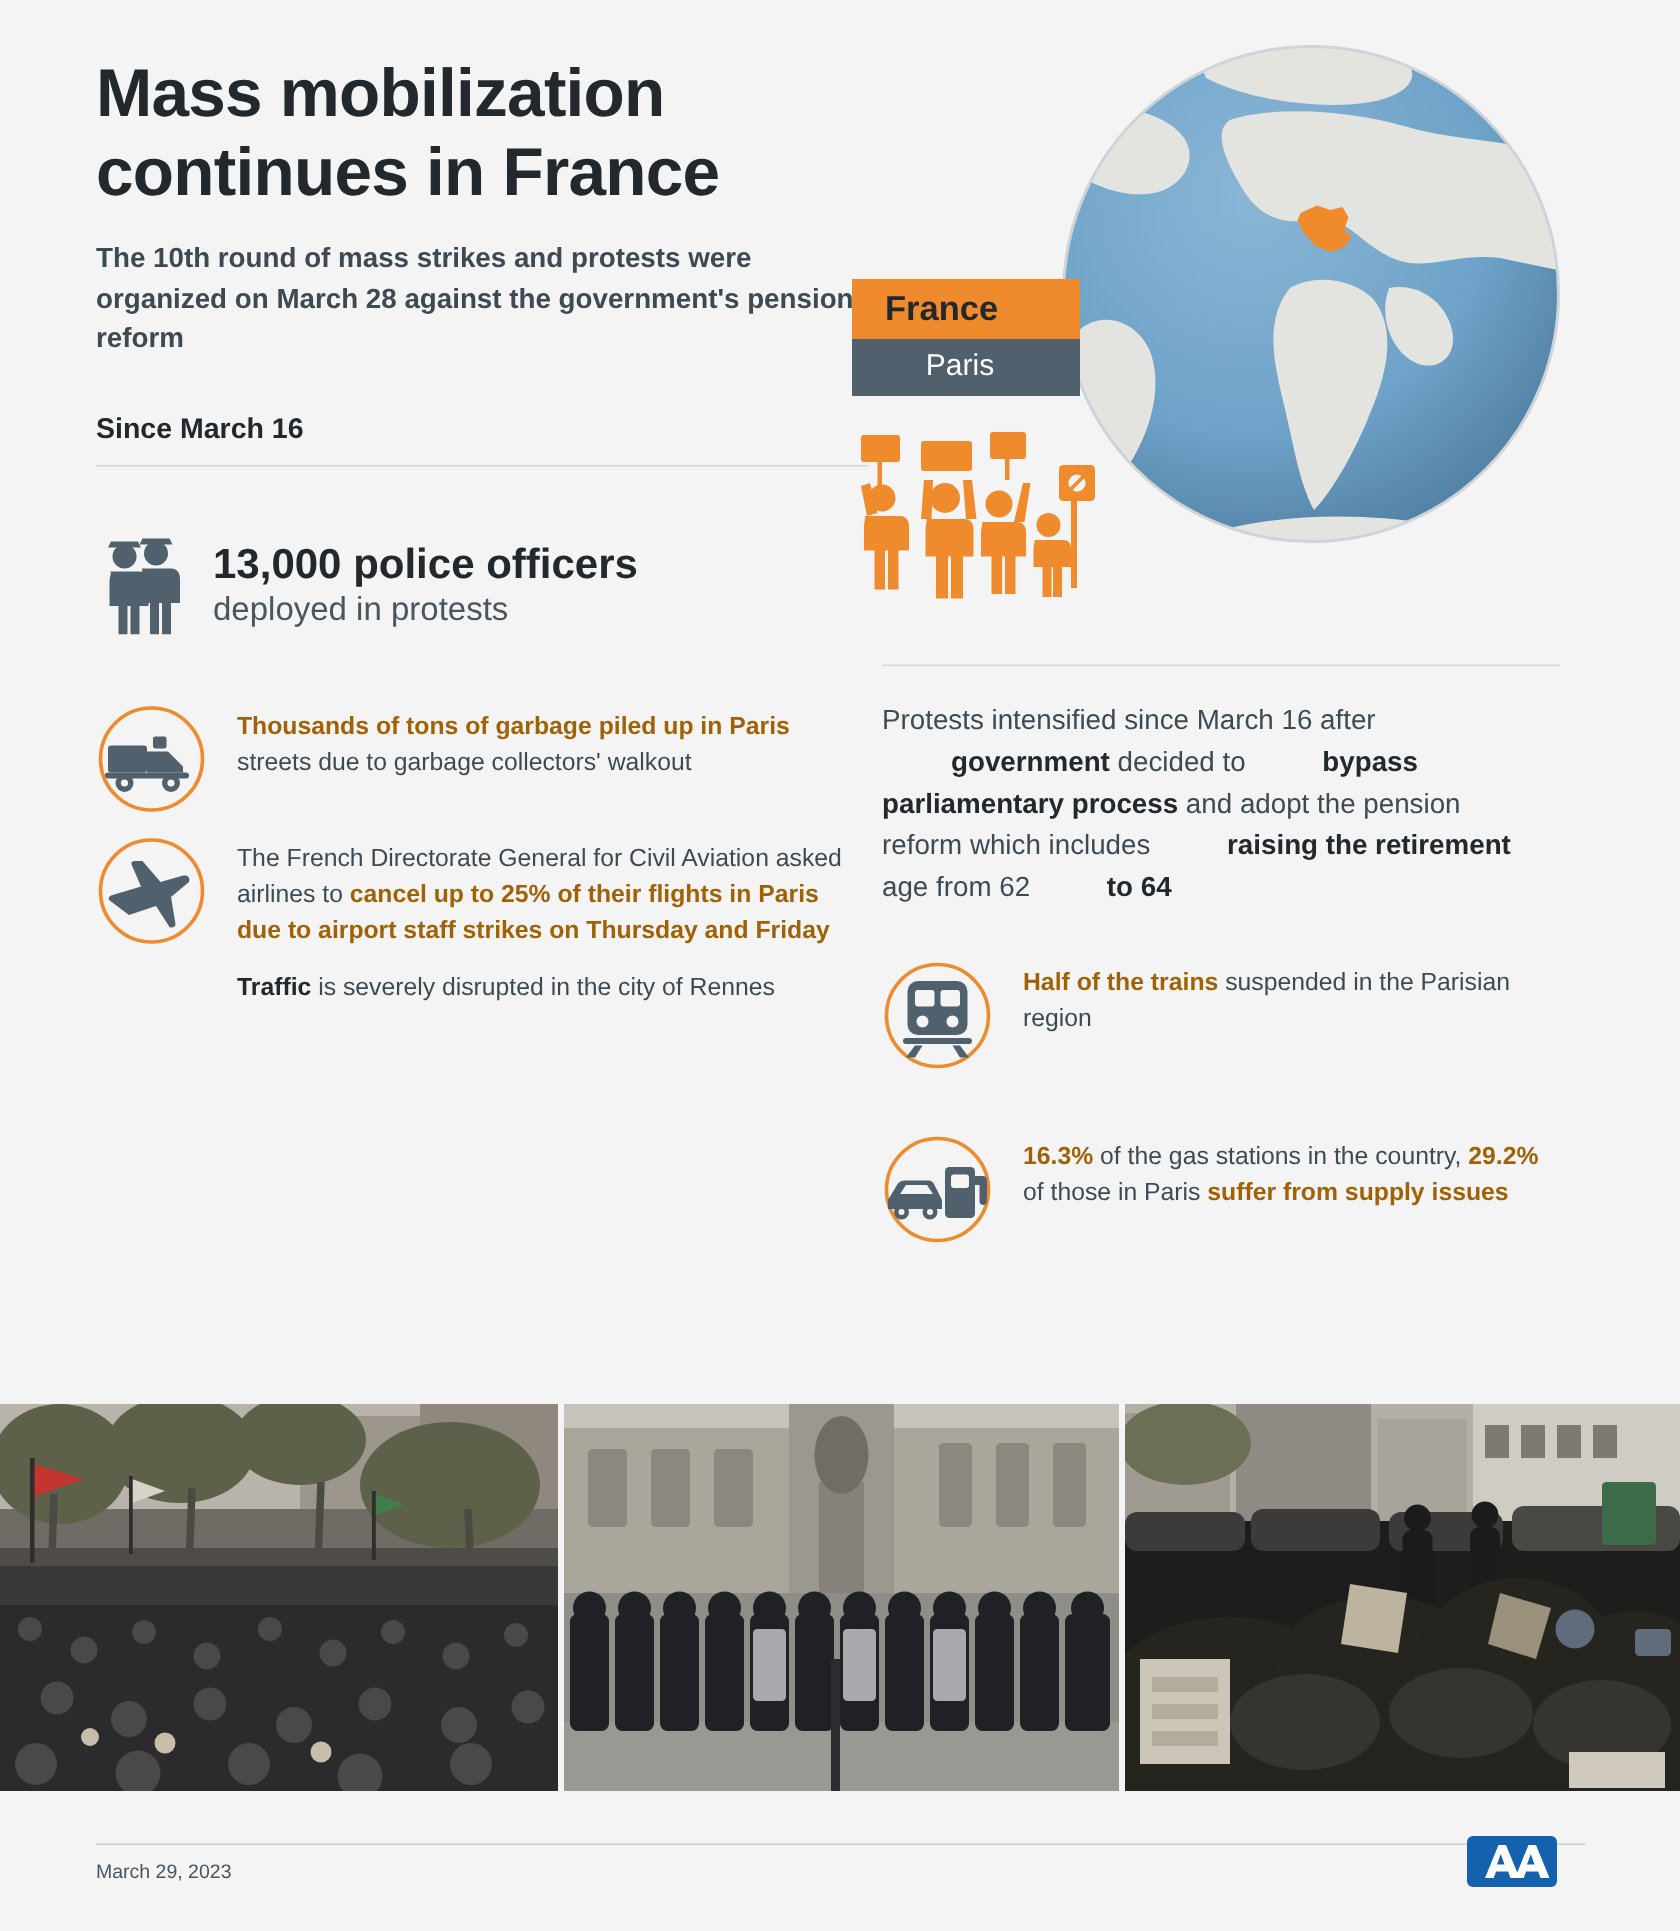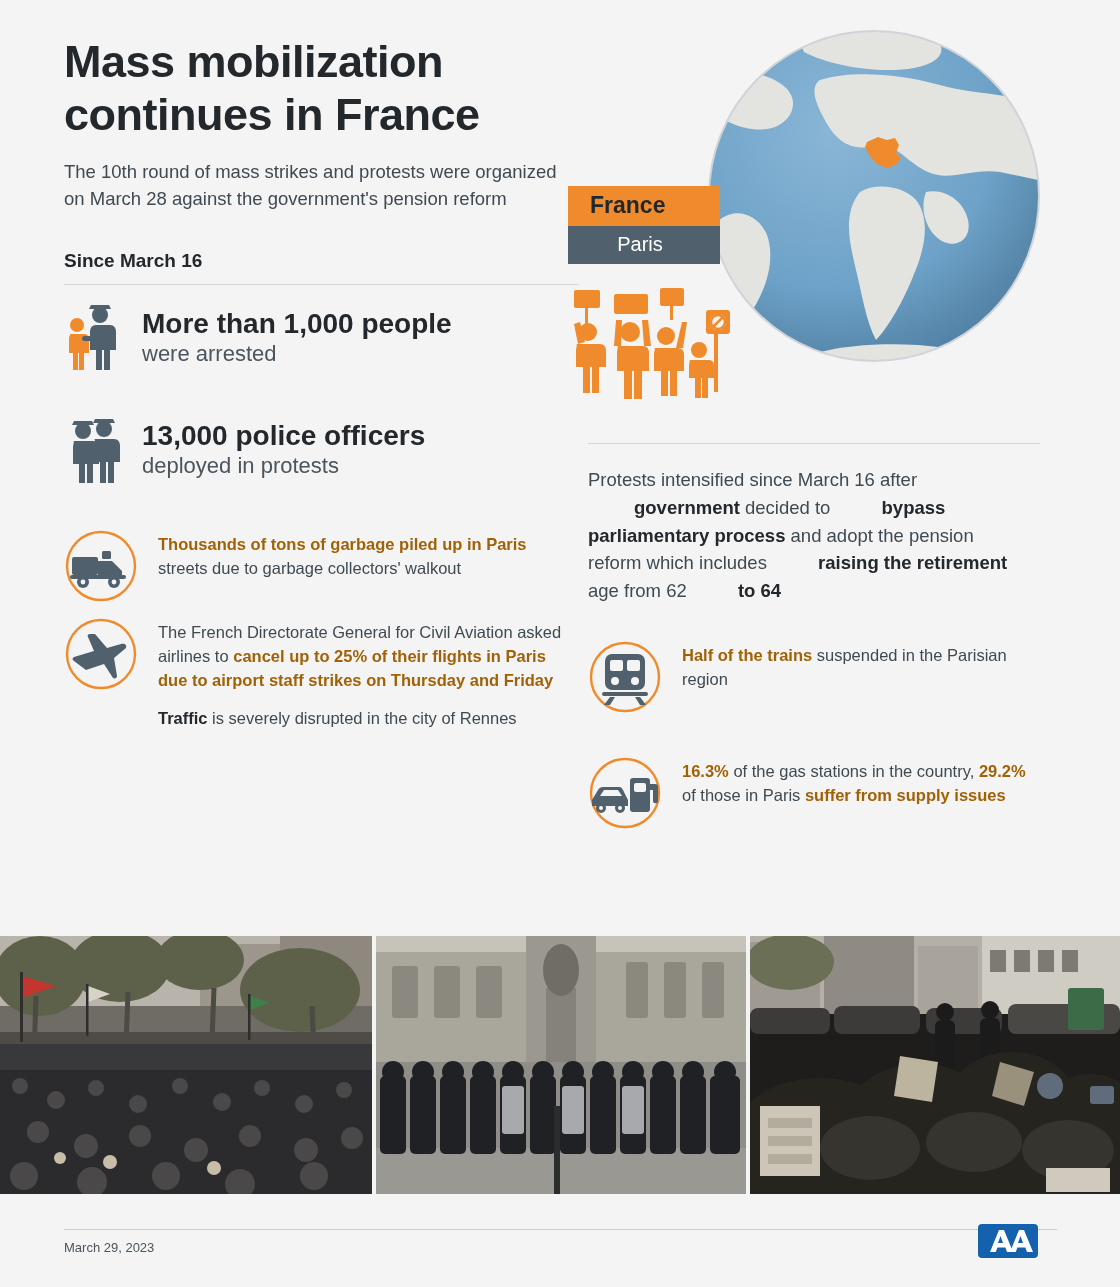--- a/index.html
+++ b/index.html
@@ -24,21 +24,21 @@
     font-size: 45px;
     line-height: 1.17;
     font-weight: bold;
     color: #23282c;
     letter-spacing: -0.5px;
     margin: 0 0 18px 0;
   }
   .subhead {
     font-size: 18.5px;
     line-height: 1.42;
-    font-weight: normal;
+    font-weight: bold;
     color: #3e4a52;
     margin: 0 0 38px 0;
   }
   .since {
     font-size: 19px;
     font-weight: bold;
     color: #23282c;
     margin: 0 0 12px 0;
   }
   .hr {
@@ -185,38 +185,20 @@
 <body>
 
 <div class="page">
 
   <div class="left-col">
     <h1 class="headline">Mass mobilization continues in France</h1>
     <p class="subhead">The 10th round of mass strikes and protests were organized on March 28 against the government's pension reform</p>
     <p class="since">Since March 16</p>
     <div class="hr"></div>
 
-    <div class="stat-row">
-      <div class="stat-icon">
-        <svg viewBox="0 0 62 68" width="62" height="68">
-
-          <circle cx="36" cy="12" r="8" fill="#50606c"></circle>
-          <path d="M25 6 h22 l-2 -4 h-18 z" fill="#50606c"></path>
-          <path d="M26 22 h20 c4 0 6 3 6 7 v18 h-6 v20 h-6 v-20 h-2 v20 h-6 v-20 h-6 v-18 c0 -4 2 -7 6 -7 z" fill="#50606c"></path>
-
-          <circle cx="13" cy="22" r="7" fill="#ef8b2c"></circle>
-          <path d="M6 31 h14 c3 0 5 2 5 5 v14 h-5 v17 h-5 v-17 h-1 v17 h-5 v-17 h-4 v-14 c0 -3 2 -5 1 -5 z" fill="#ef8b2c"></path>
-          <rect x="18" y="33" width="22" height="5" rx="2.5" fill="#50606c"></rect>
-        </svg>
-      </div>
-      <div class="stat-text">
-        <p class="stat-big">More than 1,000 people</p>
-        <p class="stat-sub">were arrested</p>
-      </div>
-    </div>
 
     <div class="stat-row" style="margin-top:44px;">
       <div class="stat-icon">
         <svg viewBox="0 0 62 68" width="62" height="68">
           <g fill="#50606c">
             <circle cx="40" cy="14" r="8"></circle>
             <path d="M29 8 h22 l-2 -4 h-18 z"></path>
             <path d="M30 24 h20 c4 0 6 3 6 7 v16 h-6 v21 h-6 v-21 h-2 v21 h-6 v-21 h-6 v-16 c0 -4 2 -7 0 -7 z"></path>
             <circle cx="19" cy="16" r="8"></circle>
             <path d="M8 10 h22 l-2 -4 h-18 z"></path>

